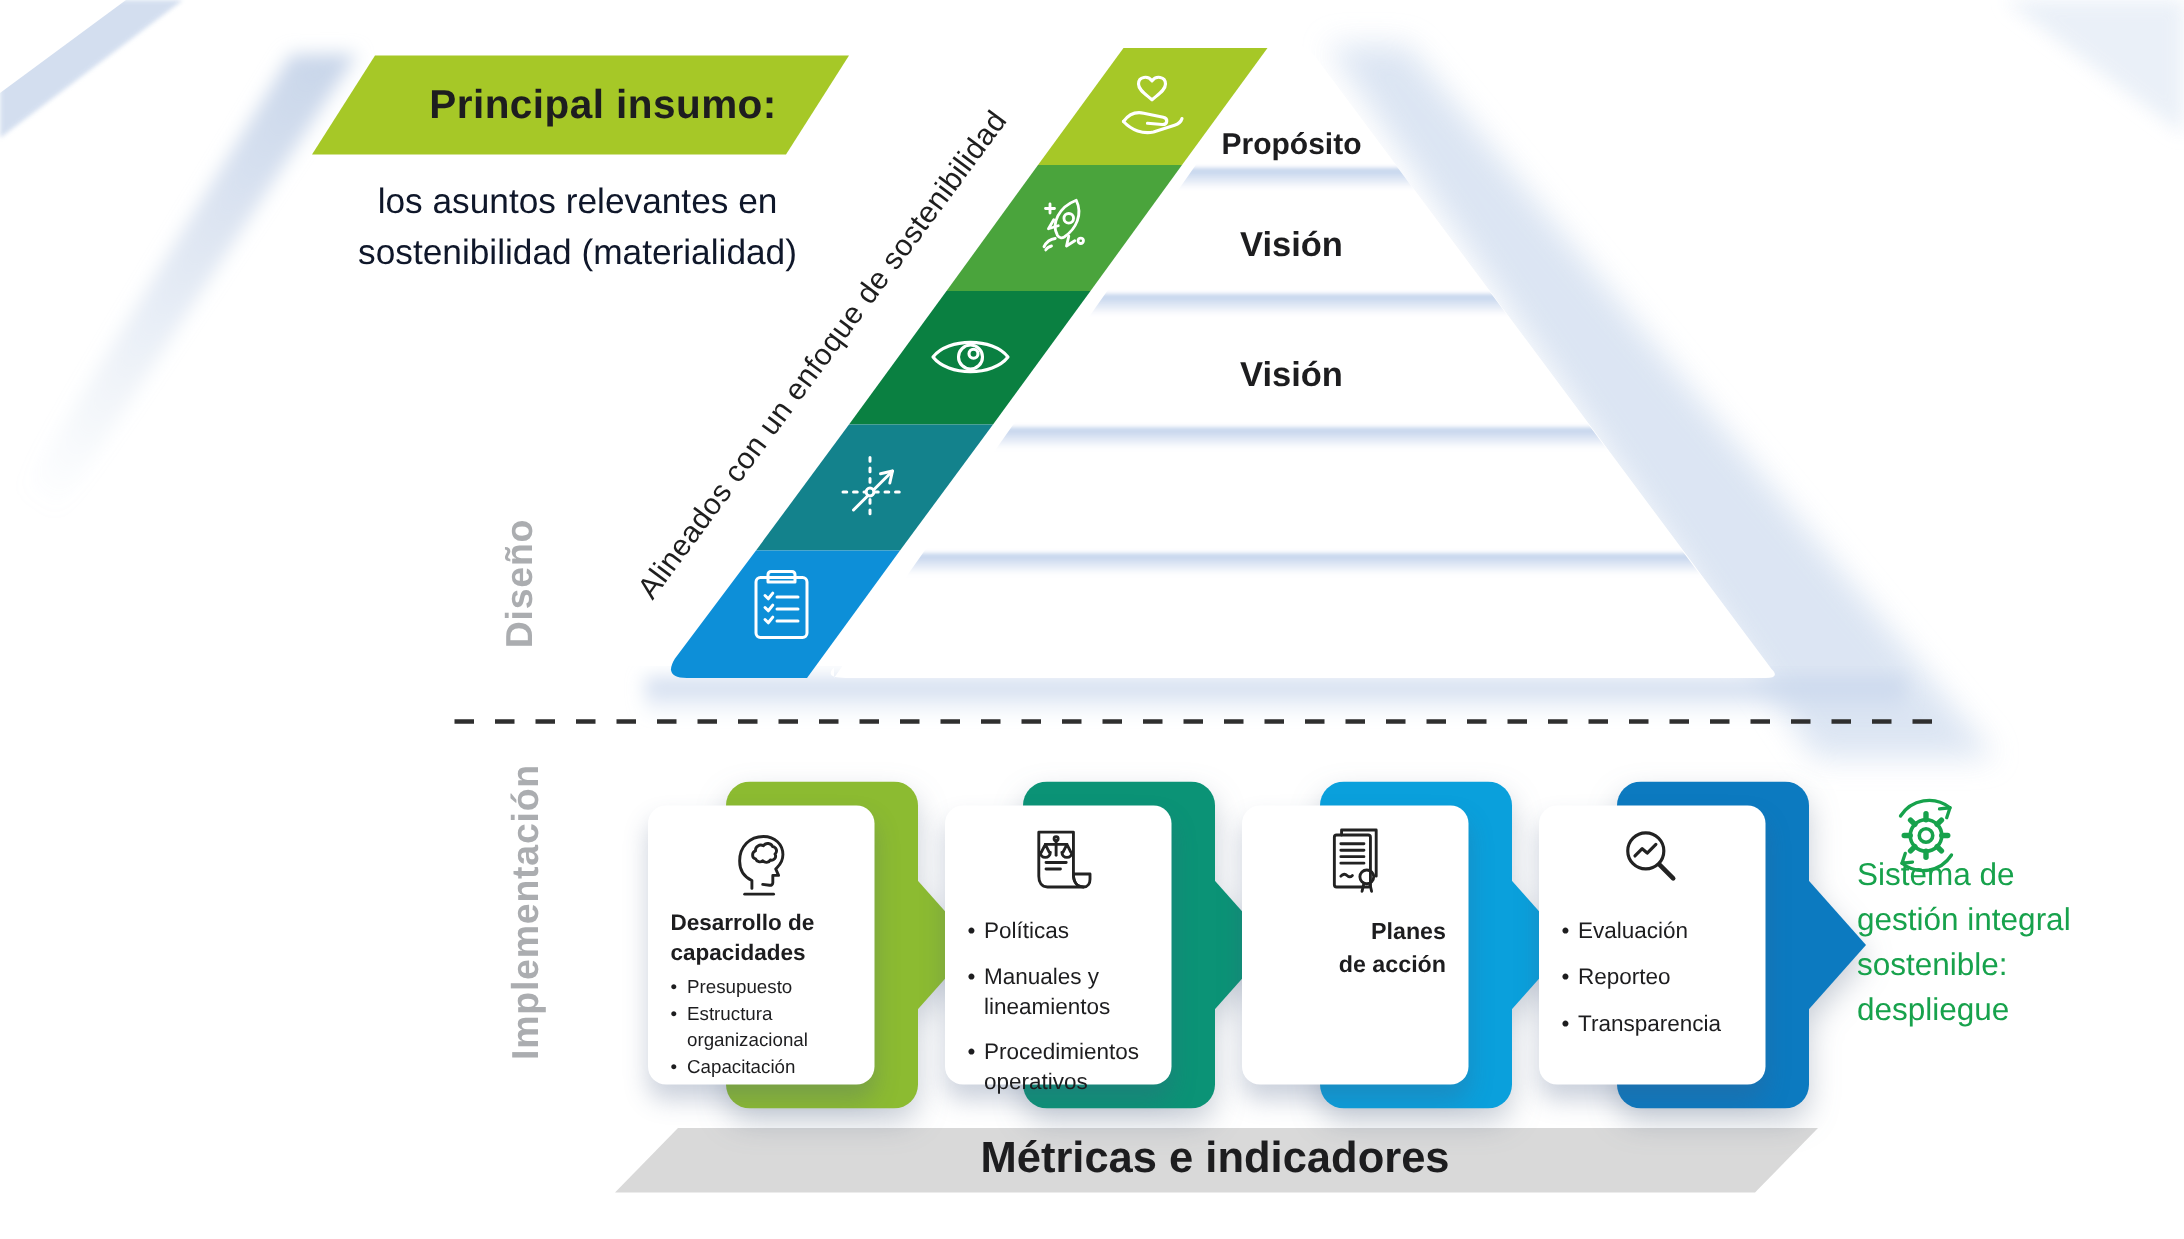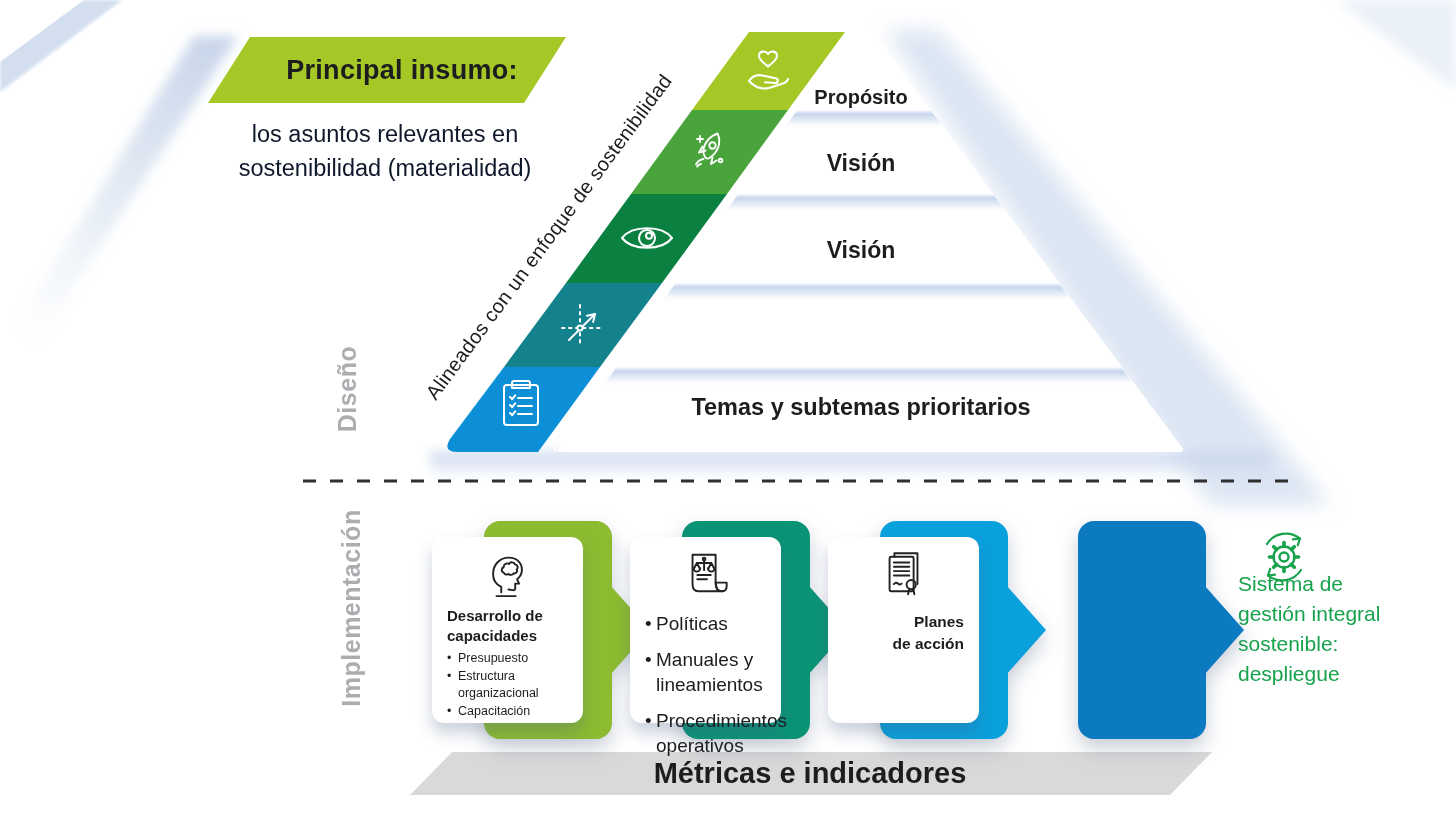--- a/index.html
+++ b/index.html
@@ -23,21 +23,21 @@
   
   .ribbon{position:absolute;top:521px;width:170px;height:218px;
           filter:drop-shadow(0 9px 10px rgba(70,90,120,.30));}
   .card{position:absolute;top:537px;width:151px;height:186px;background:#fff;border-radius:12px;
         box-shadow:0 10px 16px rgba(70,90,130,.28);display:flex;flex-direction:column;
         padding:12px 15px 10px;box-sizing:border-box;}
   .card .icon{align-self:center;flex:0 0 auto;}
   .card-title{font-size:15px;font-weight:bold;line-height:1.32;margin-top:7px;}
   .card-title.centered{text-align:right;font-size:15.5px;line-height:1.45;margin-top:12px;}
   ul.bullets{list-style:none;margin:4px 0 0;padding:0;font-size:12.5px;line-height:1.32;}
-  ul.bullets.spaced{margin-top:12px;font-size:19px;}
+  ul.bullets.spaced{margin-top:12px;font-size:15px;}
   ul.bullets li{position:relative;padding-left:11px;margin-bottom:2px;white-space:pre-line;}
   ul.bullets.spaced li{margin-bottom:11px;}
   ul.bullets li::before{content:"\2022";position:absolute;left:0;top:0;}
 
   .outcome-text{font-size:21px;font-weight:500;line-height:30px;color:#17a24c;}
 </style>
 </head>
 <body>
 
 <div id="canvas">
@@ -143,21 +143,20 @@
   </svg>
 
   <div class="abs ctr banner-title nowrap" style="left:402px;top:70px">Principal insumo:</div>
   <div class="abs ctr subtitle preline" style="left:385px;top:151px">los asuntos relevantes en
 sostenibilidad (materialidad)</div>
   <div class="abs diag-label nowrap" style="left:549px;top:237px">Alineados con un enfoque de sostenibilidad</div>
 
   <div class="abs level-label nowrap" style="left:861px;top:97px;font-size:20px">Propósito</div>
   <div class="abs level-label nowrap" style="left:861px;top:163px;font-size:23px">Visión</div>
   <div class="abs level-label nowrap" style="left:861px;top:250px;font-size:23px">Visión</div>
-  <div class="abs level-label nowrap" style="left:861px;top:407px;font-size:23.5px">Temas y subtemas prioritarios</div>
 
   <div class="abs side-label nowrap" style="left:347px;top:389px">Diseño</div>
   <div class="abs side-label nowrap" style="left:351px;top:608px">Implementación</div>
 
   <svg class="ribbon" style="left:484px" viewBox="0 0 170 218">
     <rect x="0" y="0" width="128" height="218" rx="16" fill="#8cbb31"></rect>
     <polygon points="126,64 166,109 126,154" fill="#8cbb31"></polygon>
   </svg>
   <svg class="ribbon" style="left:682px" viewBox="0 0 170 218">
     <rect x="0" y="0" width="128" height="218" rx="16" fill="#0b9376"></rect>
@@ -214,20 +213,32 @@
       <rect x="11" y="8" width="25" height="36" rx="1.5"></rect>
       <path d="M15.5 14 H31.5 M15.5 18.5 H31.5 M15.5 23 H31.5 M15.5 27.5 H31.5"></path>
       <path d="M15.5 36.5 C17 34.8 18.5 34.8 20 36.2 C21.2 37.3 22.5 37 23.5 36"></path>
       <circle cx="33.5" cy="37" r="4.8"></circle>
       <path d="M31.5 41.3 L30.2 47 M35.5 41.3 L36.8 47"></path>
     </svg>
     <div class="card-title centered preline">Planes
 de acción</div>
   </div>
 
+  <div class="card" style="left:1026px">
+    <svg class="icon" width="50" height="50" viewBox="0 0 52 52" fill="none" stroke="#222" stroke-width="2.2" stroke-linecap="round" stroke-linejoin="round">
+      <circle cx="21" cy="19" r="12.5"></circle>
+      <path d="M30.5 28.5 L40 38" stroke-width="3.2"></path>
+      <path d="M13.5 22.5 L18.5 17.5 L22 20.5 L28 14.5"></path>
+    </svg>
+    <ul class="bullets spaced">
+      <li>Evaluación</li>
+      <li>Reporteo</li>
+      <li>Transparencia</li>
+    </ul>
+  </div>
 
   <svg class="abs" style="left:1254px;top:527px" width="60" height="60" viewBox="0 0 60 60" fill="none" stroke="#17a24c" stroke-width="2.4" stroke-linecap="round" stroke-linejoin="round">
     <circle cx="30" cy="30" r="10.5"></circle>
     <circle cx="30" cy="30" r="4.5"></circle>
     <g stroke-width="3.6">
       <path d="M40.5 30 H44.5"></path>
         <path d="M37.4 37.4 L40.3 40.3"></path>
       <path d="M30 40.5 V44.5"></path>
         <path d="M22.6 37.4 L19.7 40.3"></path>
       <path d="M19.5 30 H15.5"></path>

